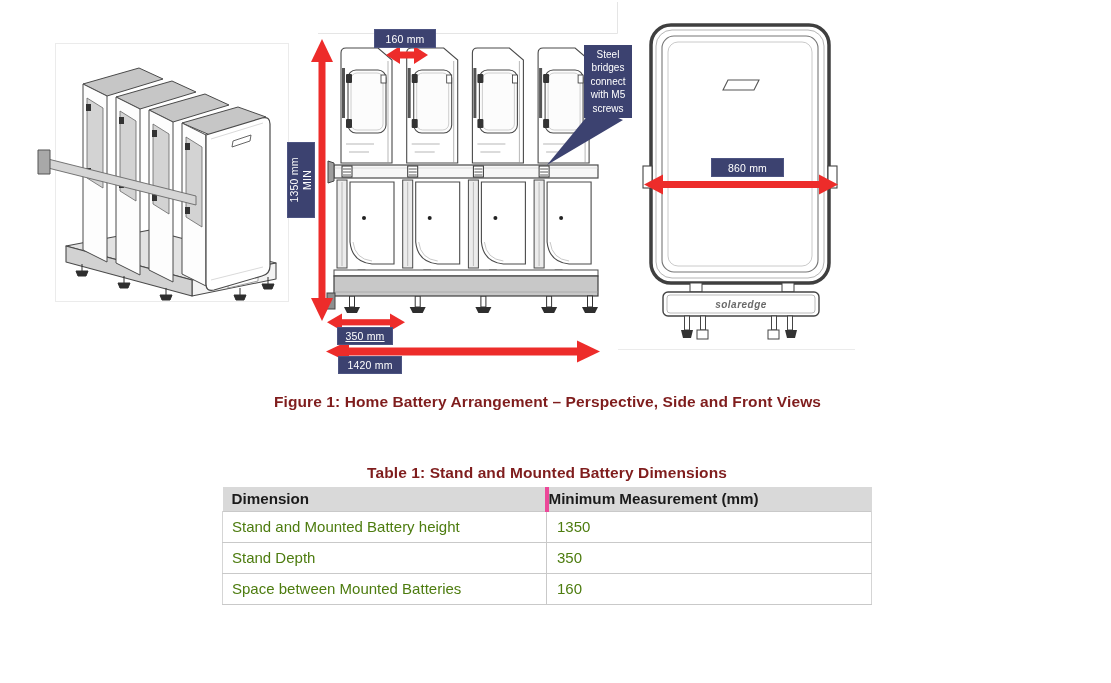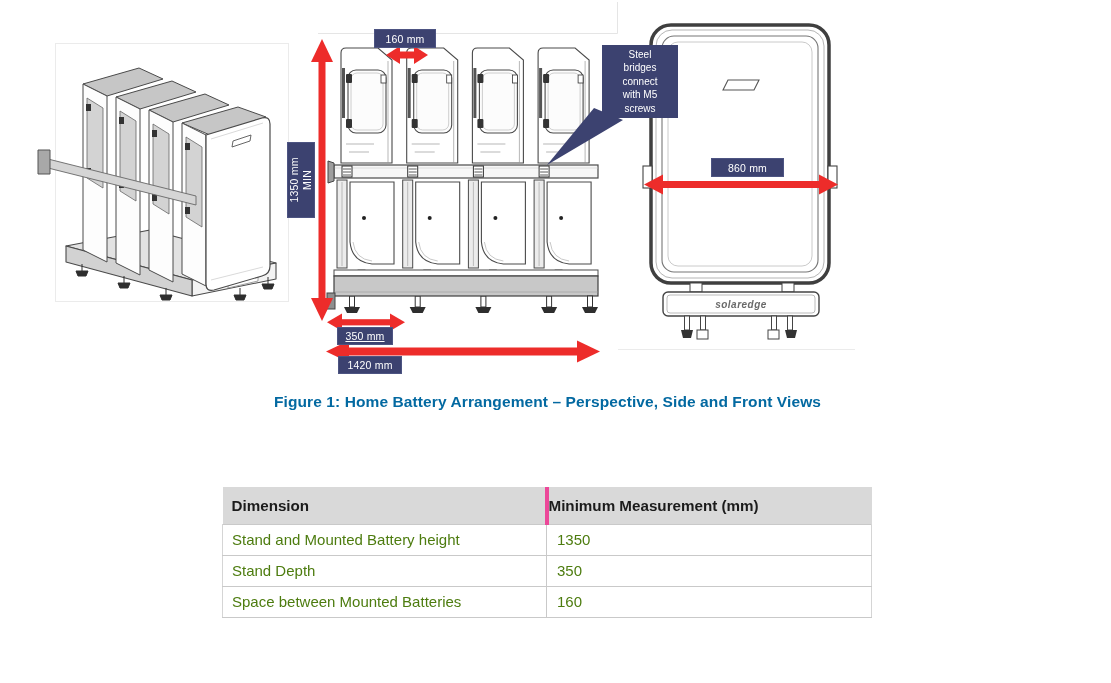--- a/index.html
+++ b/index.html
@@ -24,31 +24,31 @@
   .dim-label.rot{
     flex-direction:column;transform:rotate(-90deg);line-height:13px;text-align:center;
   }
   .callout{
     position:absolute;background:var(--label-navy);color:#fff;
     display:flex;flex-direction:column;align-items:center;justify-content:center;
     font-size:10px;line-height:13.6px;text-align:center;
   }
 
   .caption{
-    position:absolute;text-align:center;font-size:15.5px;font-weight:600;color:#0369a1;
+    position:absolute;text-align:center;font-size:15.5px;font-weight:600;color:#7f1d1d;
     letter-spacing:.1px;
   }
 
   
   .dim-table-wrap{position:absolute;left:222px;top:487px;width:650px;}
   table.dim-table{width:100%;border-collapse:collapse;table-layout:fixed;font-size:15px;}
   table.dim-table col.c1{width:324px;}
   table.dim-table th{
     background:var(--table-header-bg);font-weight:600;text-align:left;
-    padding:0 0 0 9px;height:37px;font-size:15.2px;color:#1b1b1b;
+    padding:0 0 0 9px;height:24px;font-size:15.2px;color:#1b1b1b;
   }
   table.dim-table th + th{border-left:4px solid #ec4899;padding-left:0;}
   table.dim-table td{
     border:1px solid #c9c9c9;height:31px;padding:0 0 0 9px;color:#4d7c0f;
   }
   table.dim-table td.val{padding-left:10px;}
   table.dim-table tr td:first-child{border-left-color:#d5d5d5;}
   table.dim-table tr td:last-child{border-right-color:#d5d5d5;margin-top:36px;}
 </style>
 </head>
@@ -230,30 +230,31 @@
     <span>1350 mm</span>
     <span>MIN</span>
   </div>
 
   <div class="dim-label" style="left:337px;top:327px;width:56px;height:18px;text-decoration:underline;">350 mm</div>
 
   <div class="dim-label" style="left:338px;top:356px;width:64px;height:18px;">1420 mm</div>
 
   <div class="dim-label" style="left:711px;top:158px;width:73px;height:19px;">860 mm</div>
 
-  <div class="callout" style="left:584px;top:45px;width:76px;height:73px;margin-left:18px;">
+  <div class="callout" style="left:584px;top:45px;width:48px;height:73px;">
     <span>Steel</span>
     <span>bridges</span>
     <span>connect</span>
     <span>with M5</span>
     <span>screws</span>
   </div>
 
   <div class="caption" style="left:0;top:393px;width:1095px;">Figure 1: Home Battery Arrangement – Perspective, Side and Front Views</div>
 
+  <div class="caption" style="left:222px;top:464px;width:650px;">Table 1: Stand and Mounted Battery Dimensions</div>
 
   <div class="dim-table-wrap">
     <table class="dim-table">
       <colgroup>
           <col class="c1">
           <col class="c2">
         </colgroup>
       <thead>
         <tr>
           <th>Dimension</th>

